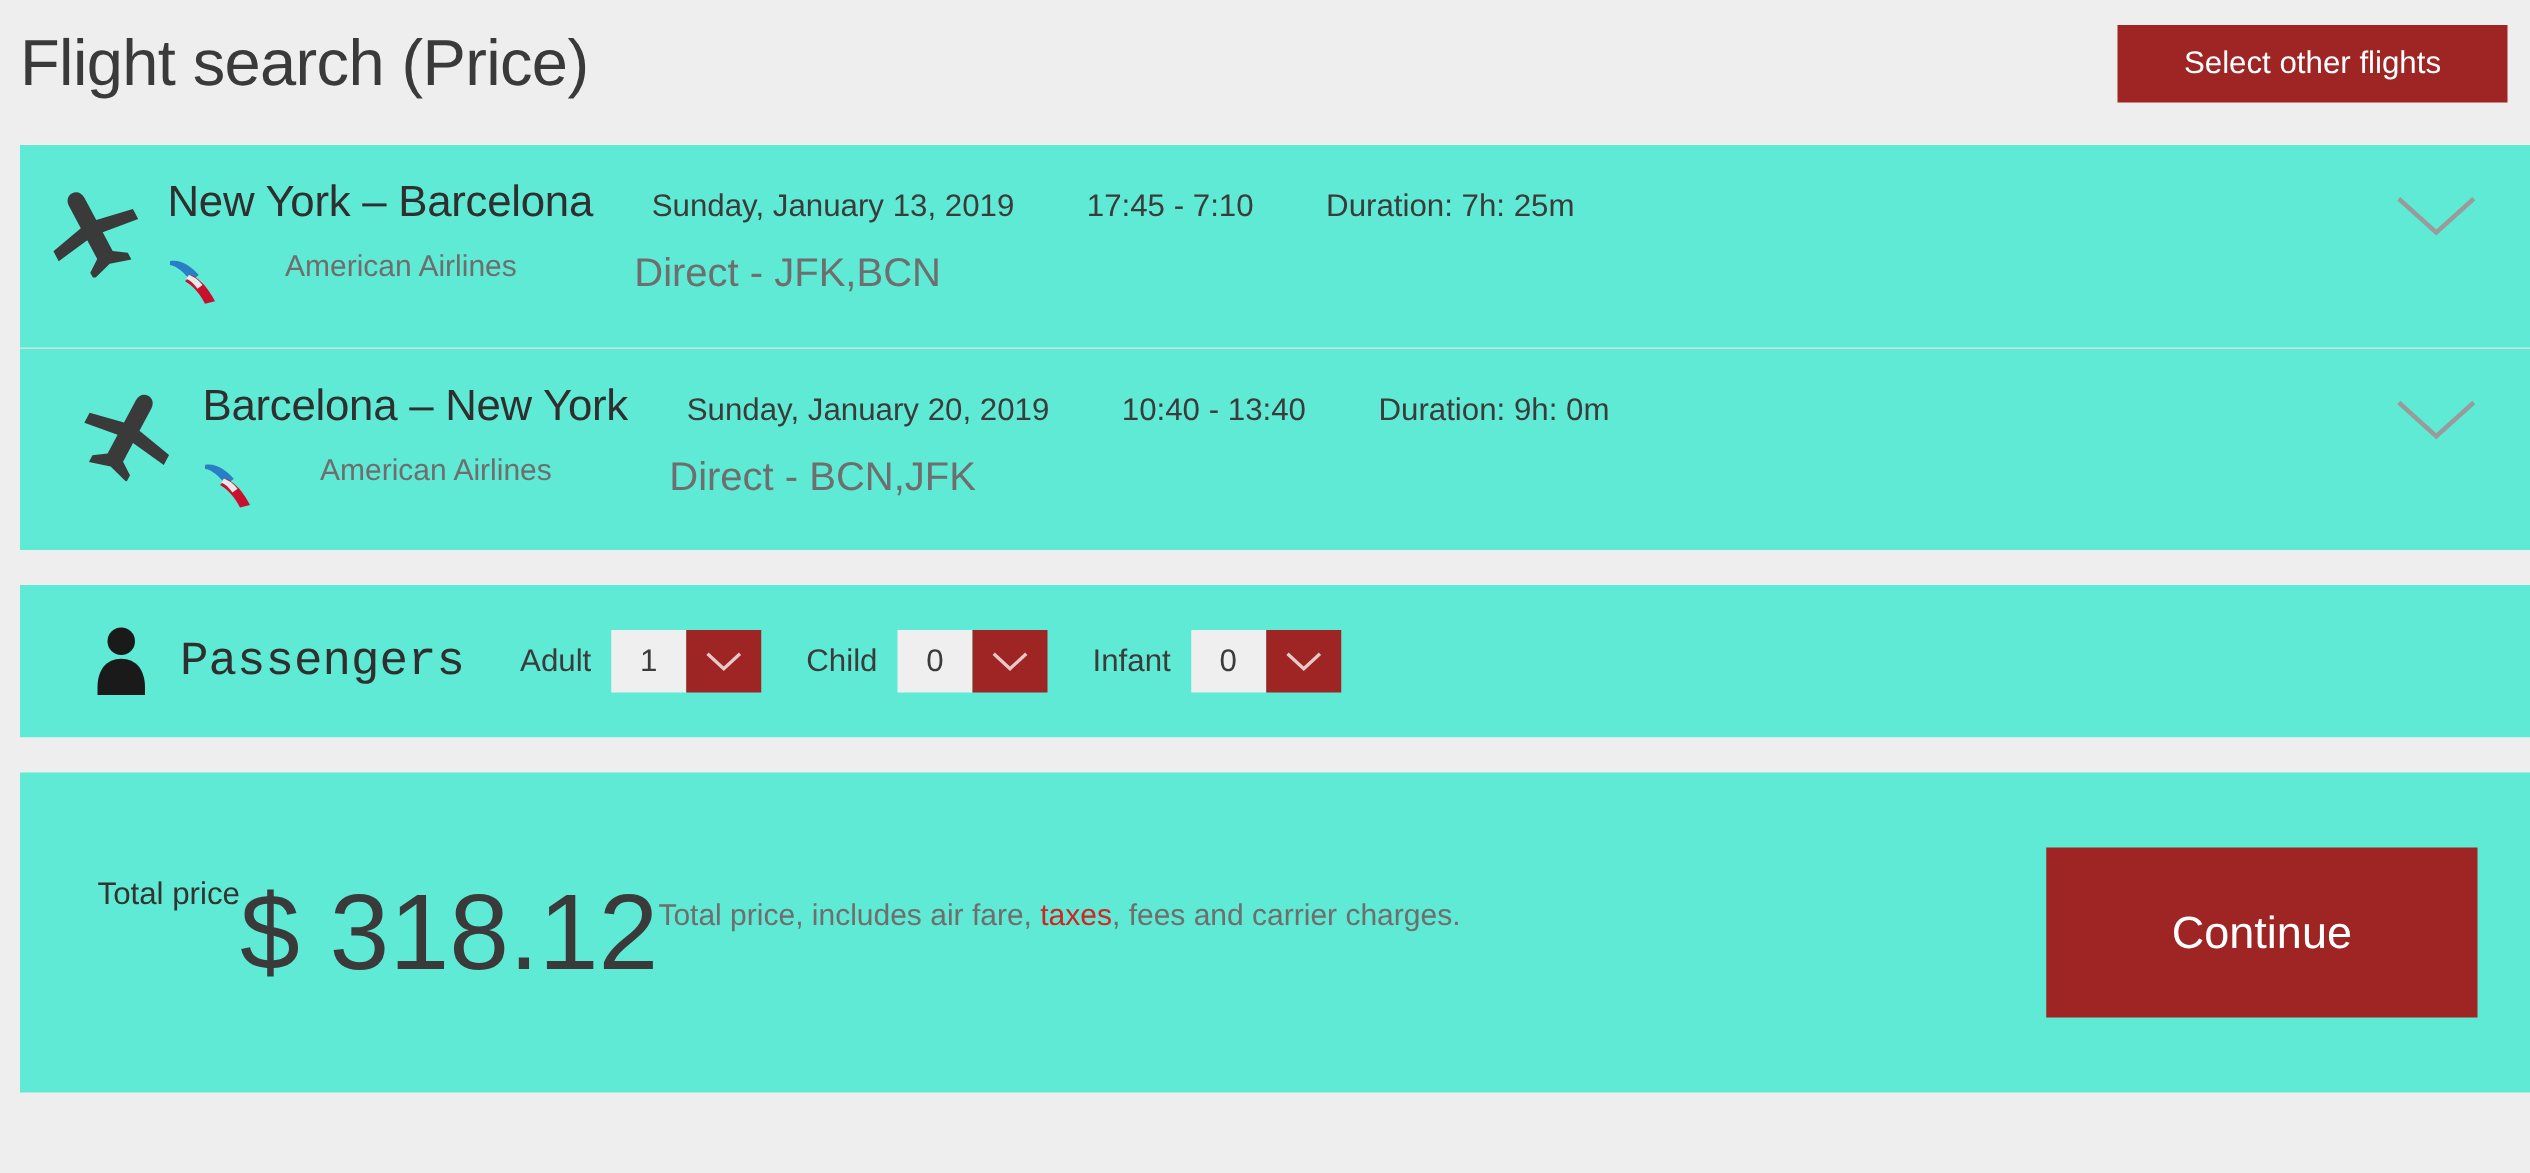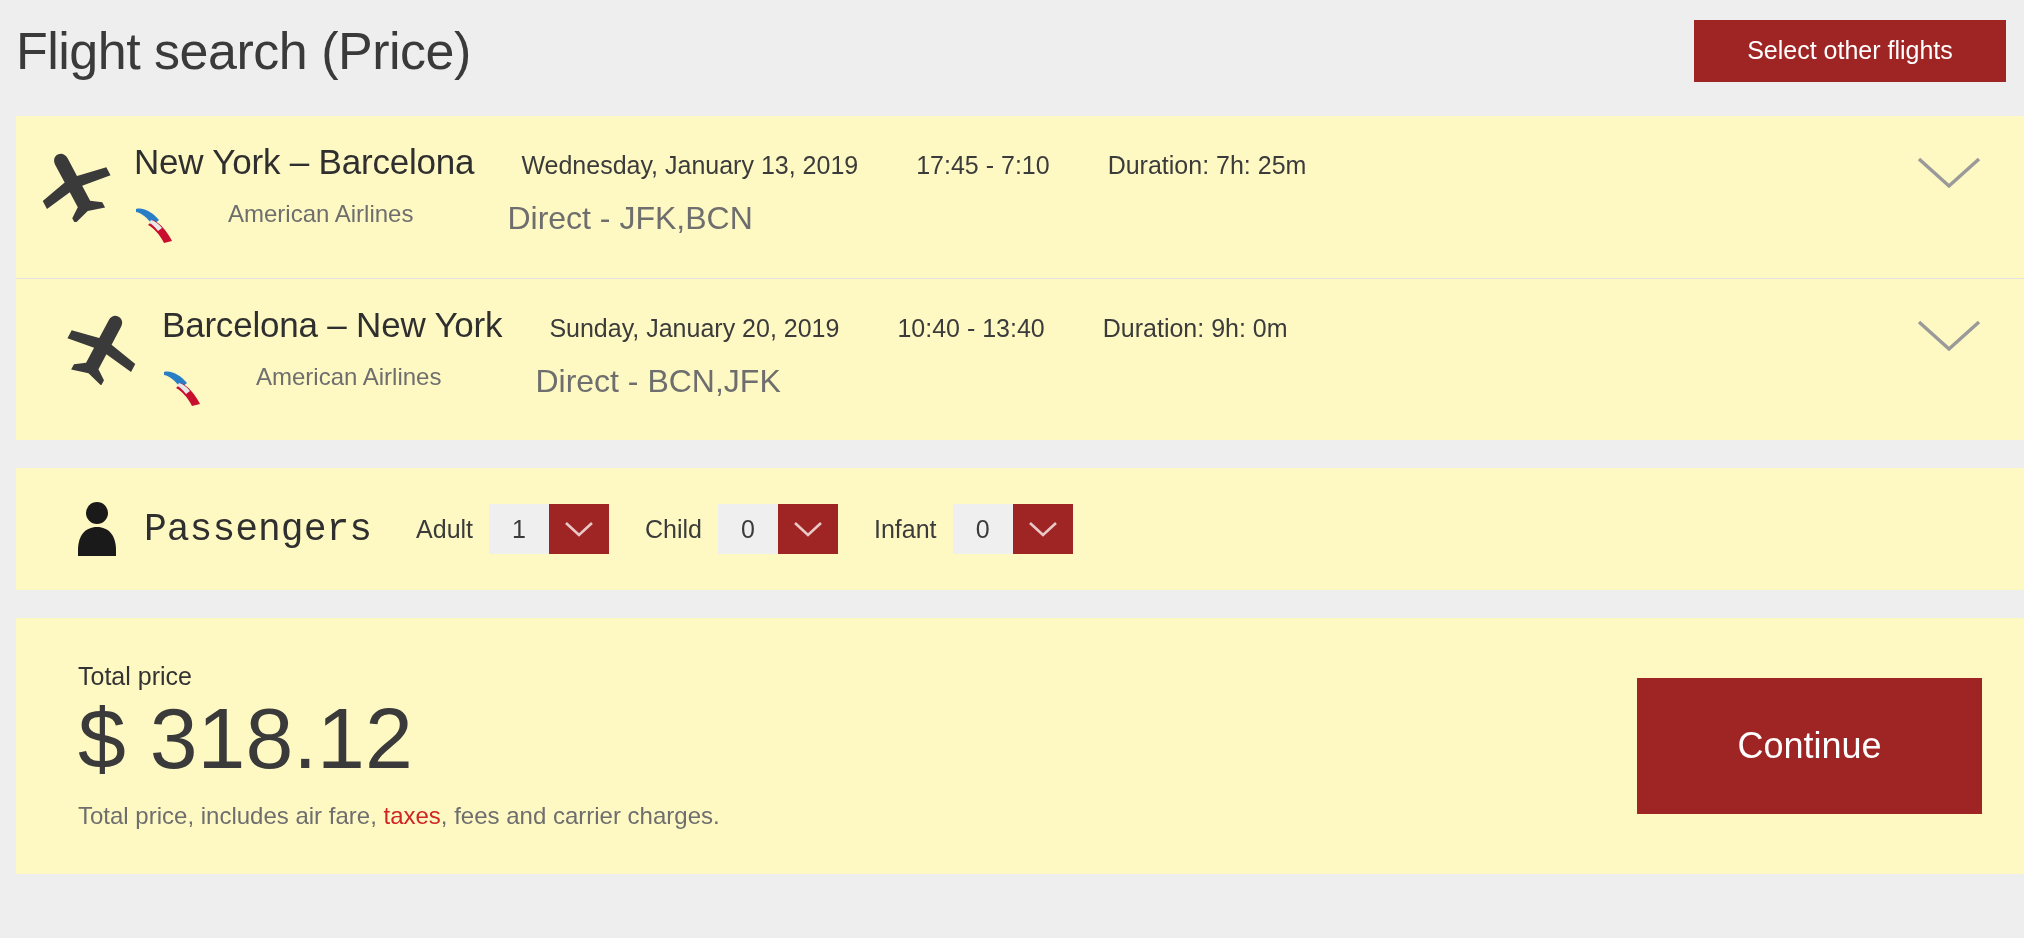--- a/index.html
+++ b/index.html
@@ -43,21 +43,21 @@
     font-weight: 400;
     padding: 0 30px;
     height: 62px;
     min-width: 312px;
     cursor: pointer;
     white-space: nowrap;
   }
 
   
   .card {
-    background: #fef9c3;
+    background: #5eead4;
     margin: 0 0 0 16px;
     width: 2008px;
   }
   .gap {
     height: 28px;
     background: #eeeeee;
   }
 
   
   .flight-row {
@@ -200,21 +200,21 @@
   }
 
   
   .total-card {
     display: flex;
     align-items: center;
     justify-content: space-between;
     height: 256px;
     padding: 0 42px 0 62px;
   }
-  .total-left { display: flex; flex-direction: column; }
+  .total-left { display: flex; }
   .total-label {
     font-size: 25px;
     color: #333333;
     margin-bottom: 2px;
   }
   .total-amount {
     font-size: 86px;
     font-weight: 300;
     color: #3a3a3a;
     line-height: 1.05;
@@ -259,21 +259,21 @@
     <div class="plane-icon">
       <svg width="84" height="74" viewBox="0 0 84 74" aria-hidden="true">
         <g fill="#3a3a3a" transform="rotate(-28 42 37)">
           <path d="M6 36 L34 30 L34 10 C34 5 37 2 41 2 C45 2 48 5 48 10 L48 30 L78 36 L78 45 L48 41 L48 58 L58 65 L58 71 L41 66 L24 71 L24 65 L34 58 L34 41 L6 45 Z"></path>
         </g>
       </svg>
     </div>
     <div class="flight-body">
       <div class="flight-line-1">
         <span class="route">New York – Barcelona</span>
-        <span class="flight-date">Wednesday, January 13, 2019</span>
+        <span class="flight-date">Sunday, January 13, 2019</span>
         <span class="flight-time">17:45 - 7:10</span>
         <span class="flight-duration">Duration: 7h: 25m</span>
       </div>
       <div class="flight-line-2">
         <span class="airline-logo">
           <svg width="40" height="44" viewBox="0 0 40 44" aria-hidden="true">
             <path d="M2 9 C10 7 19 13 25 20 L19 25 C13 18 8 13 2 12 Z" fill="#2a7ec6"></path>
             <path d="M14 25 C20 28 26 35 30 43 L38 41 C33 31 26 23 19 20 Z" fill="#c8102e"></path>
             <path d="M17 20 C21 21 25 24 28 28 L24 31 C21 27 18 24 15 23 Z" fill="#e8e8e8"></path>
           </svg>

